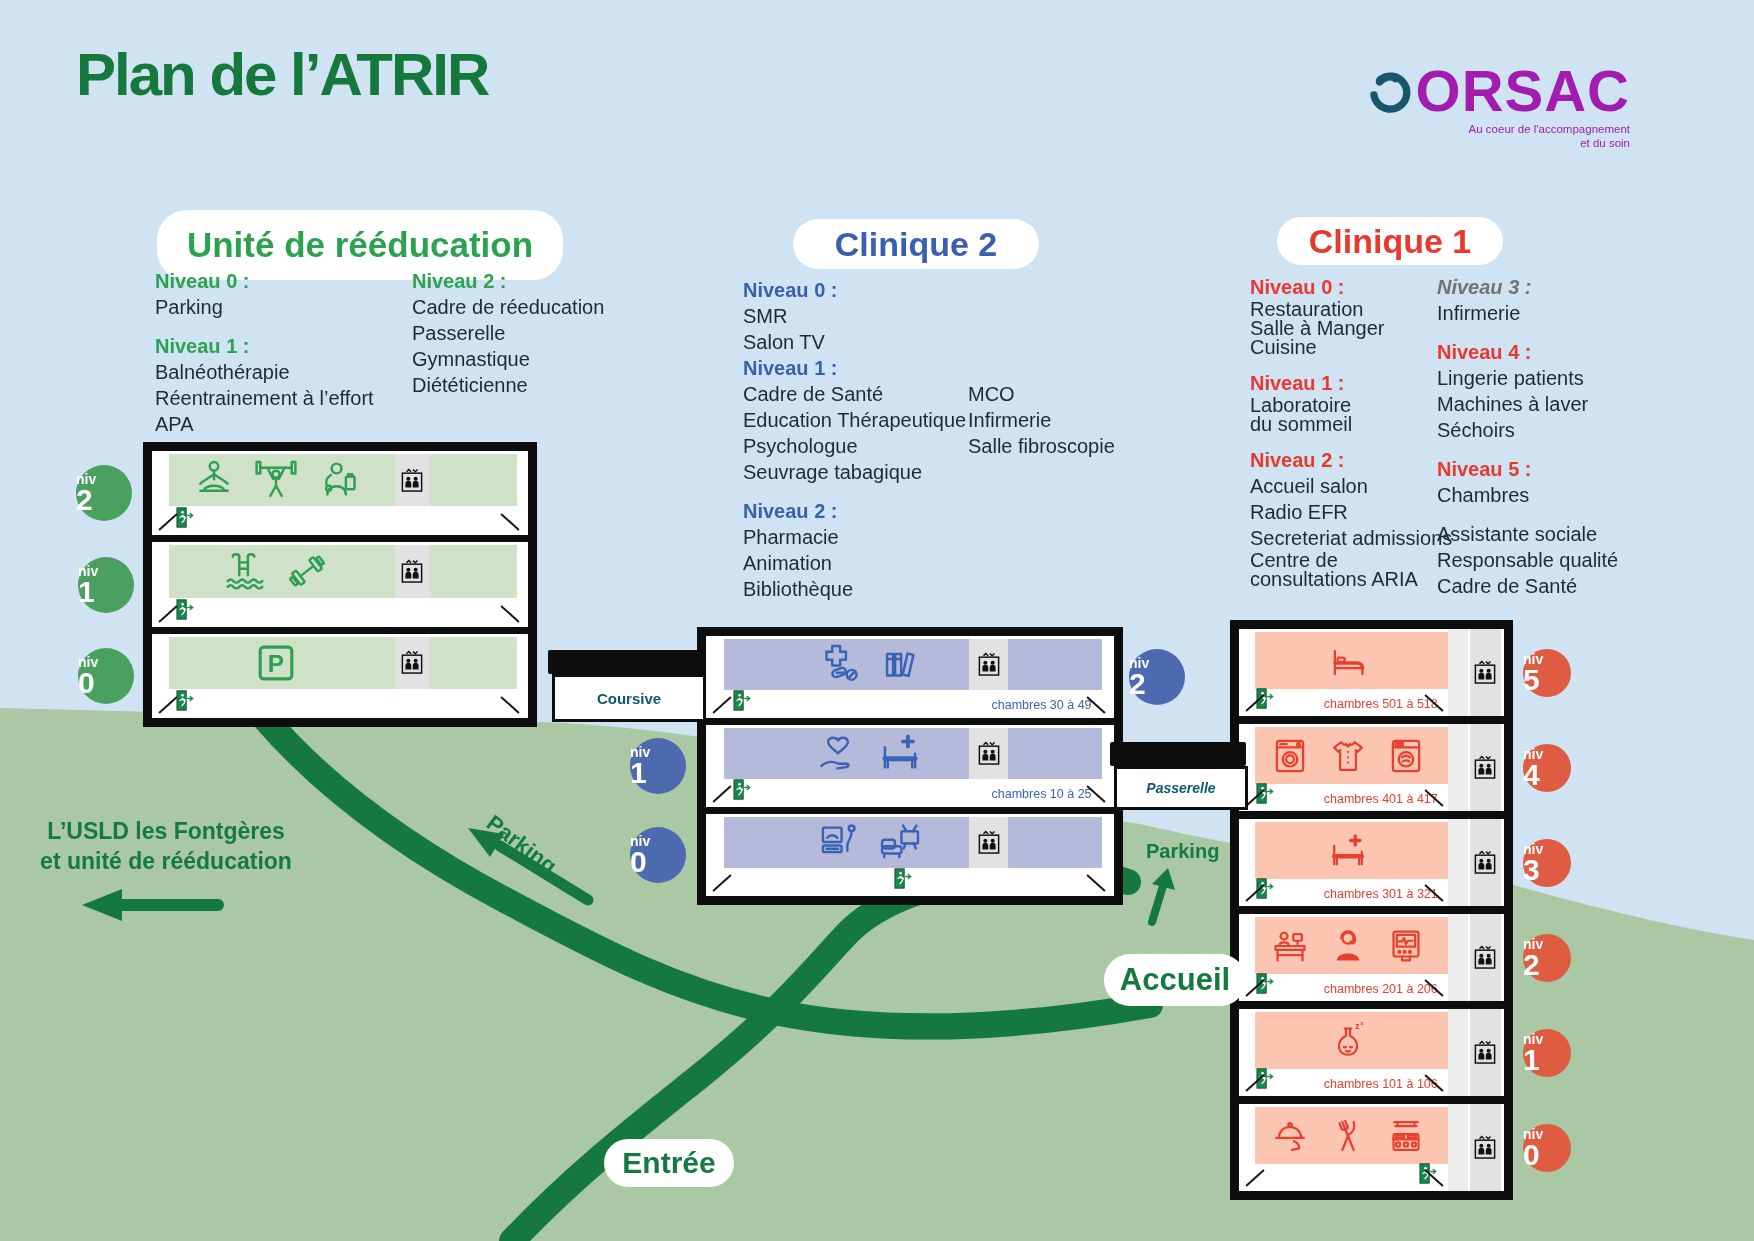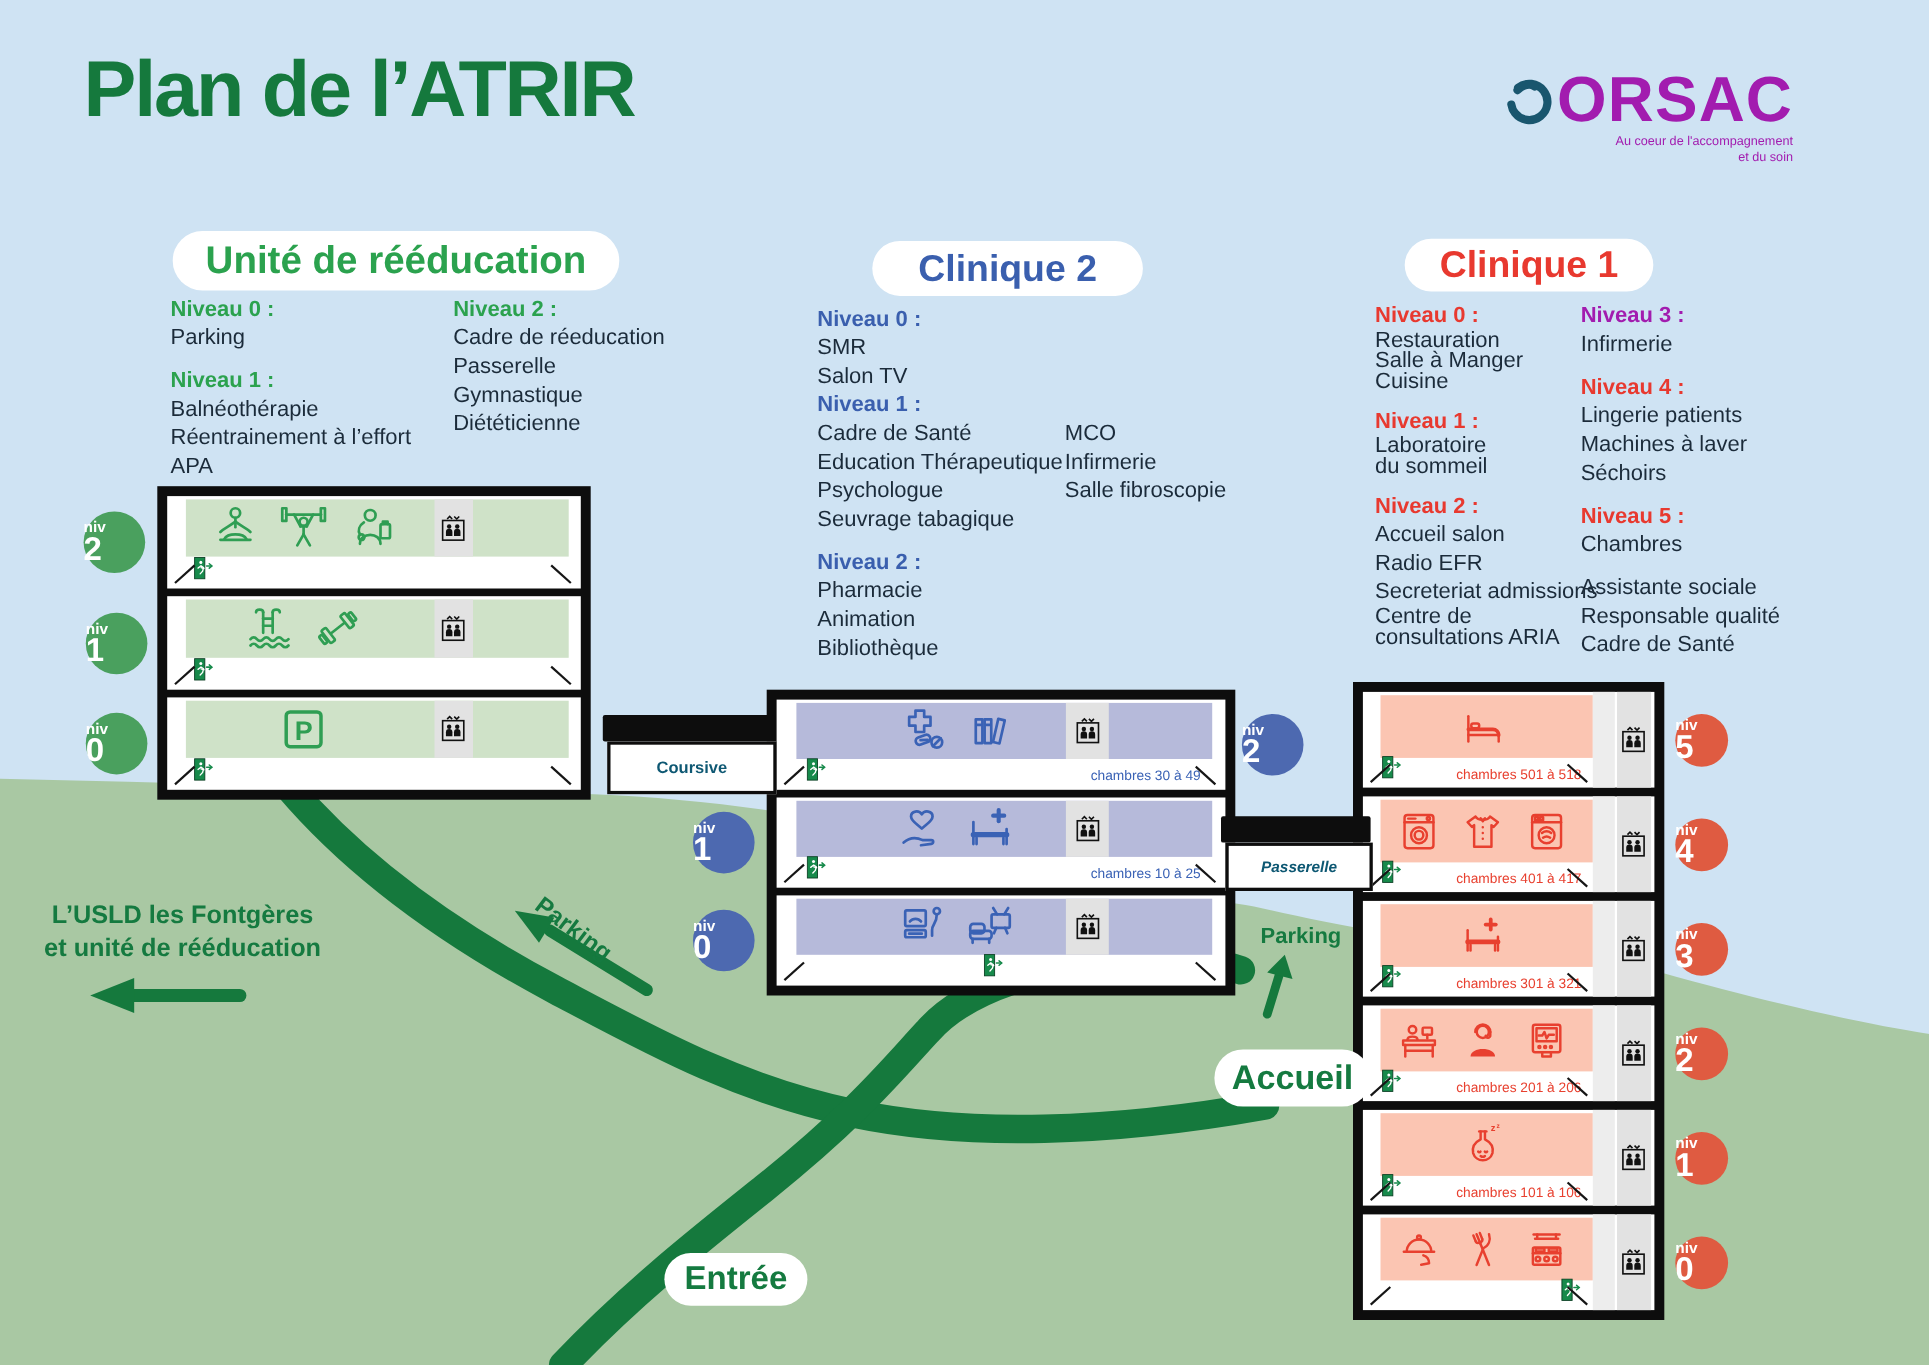--- a/index.html
+++ b/index.html
@@ -1,28 +1,28 @@
 <!DOCTYPE html>
 <html><head>
 <meta charset="utf-8">
 <style>
   html,body{margin:0;padding:0;background:#cfe3f3;}
   #stage{position:relative;width:1754px;height:1241px;background:#cfe3f3;overflow:hidden;
          font-family:"Liberation Sans",sans-serif;}
   svg.abs, #terrain{position:absolute;left:0;top:0;}
   
-  #title{position:absolute;left:76px;top:40px;font-size:72px;font-weight:bold;color:#15793d;
+  #title{position:absolute;left:76px;top:40px;font-size:60px;font-weight:bold;color:#15793d;
          letter-spacing:-2px;text-align:center;}
   #logo{position:absolute;left:1368px;top:62px;width:262px;text-align:right;color:#a21caf;}
   #logo .nm{font-size:58px;font-weight:bold;letter-spacing:1px;line-height:58px;display:flex;align-items:center;justify-content:flex-end;}
   #logo .tg{font-size:11.5px;line-height:14px;margin-top:2px;}
   
   .pill-header{position:absolute;background:#fff;border-radius:30px;display:flex;align-items:center;
                justify-content:center;font-weight:bold;}
-  #pill-reeducation{left:157px;top:210px;width:406px;height:54px;color:#2ba24e;font-size:35px;}
+  #pill-reeducation{left:157px;top:210px;width:406px;height:70px;color:#2ba24e;font-size:35px;}
   #pill-clinique2{left:793px;top:219px;width:246px;height:50px;color:#3a5fae;font-size:34px;}
   #pill-clinique1{left:1277px;top:217px;width:226px;height:48px;color:#e8392f;font-size:34px;}
   
   .legend{position:absolute;font-size:20px;color:#1b2b3a;}
   .legend div{line-height:26px;}
   .legend .h{font-weight:bold;}
   .legend .gap{margin-top:13px;}
   .legend .tight{line-height:19px;}
   
   .building{position:absolute;background:#0d0d0d;}
@@ -145,21 +145,21 @@
         <div class="i tight">Laboratoire</div>
         <div class="i tight">du sommeil</div>
         <div class="h gap" style="color: rgb(232, 57, 47);">Niveau 2 :</div>
         <div class="i">Accueil salon</div>
         <div class="i">Radio EFR</div>
         <div class="i">Secreteriat admissions</div>
         <div class="i tight">Centre de</div>
         <div class="i tight">consultations ARIA</div>
       </div>
       <div class="legend" style="left: 1437px; top: 274px;">
-        <div class="h" style="color: #a21caf;">Niveau 3 :</div>
+        <div class="h" style="color: #737373; font-style: italic;">Niveau 3 :</div>
         <div class="i">Infirmerie</div>
         <div class="h gap" style="color: rgb(232, 57, 47);">Niveau 4 :</div>
         <div class="i">Lingerie patients</div>
         <div class="i">Machines à laver</div>
         <div class="i">Séchoirs</div>
         <div class="h gap" style="color: rgb(232, 57, 47);">Niveau 5 :</div>
         <div class="i">Chambres</div>
         <div class="i gap">Assistante sociale</div>
         <div class="i">Responsable qualité</div>
         <div class="i">Cadre de Santé</div>

